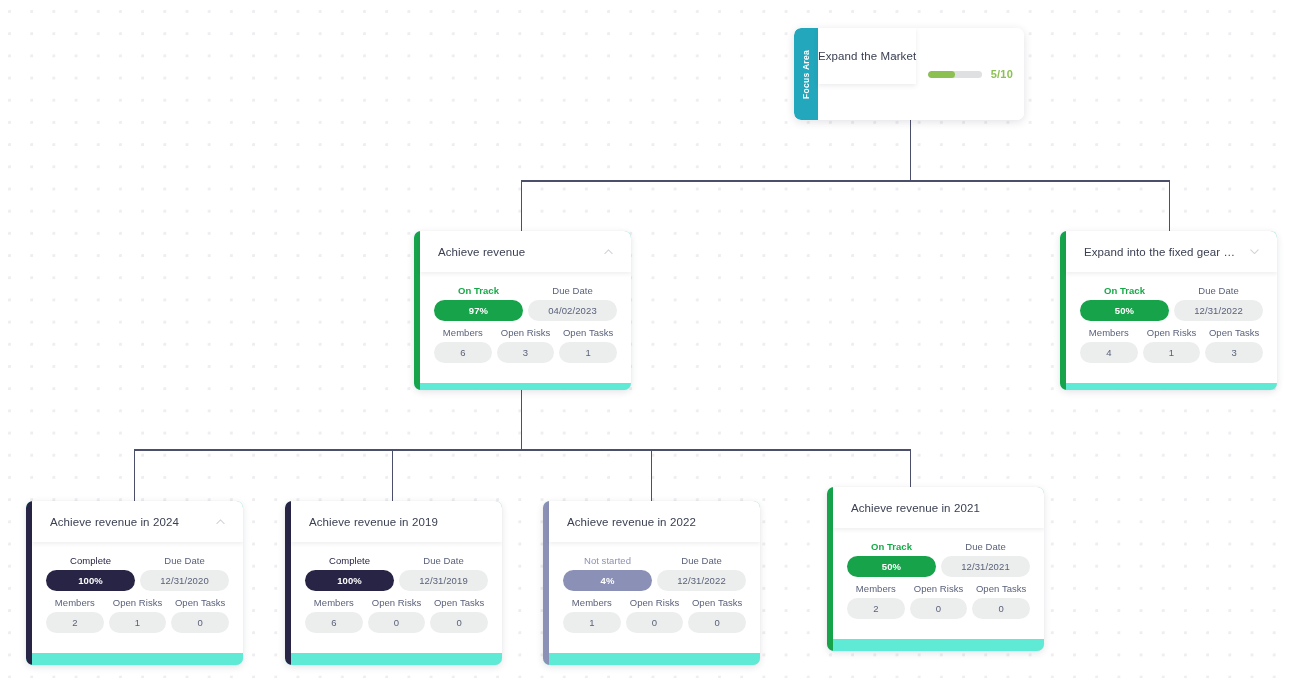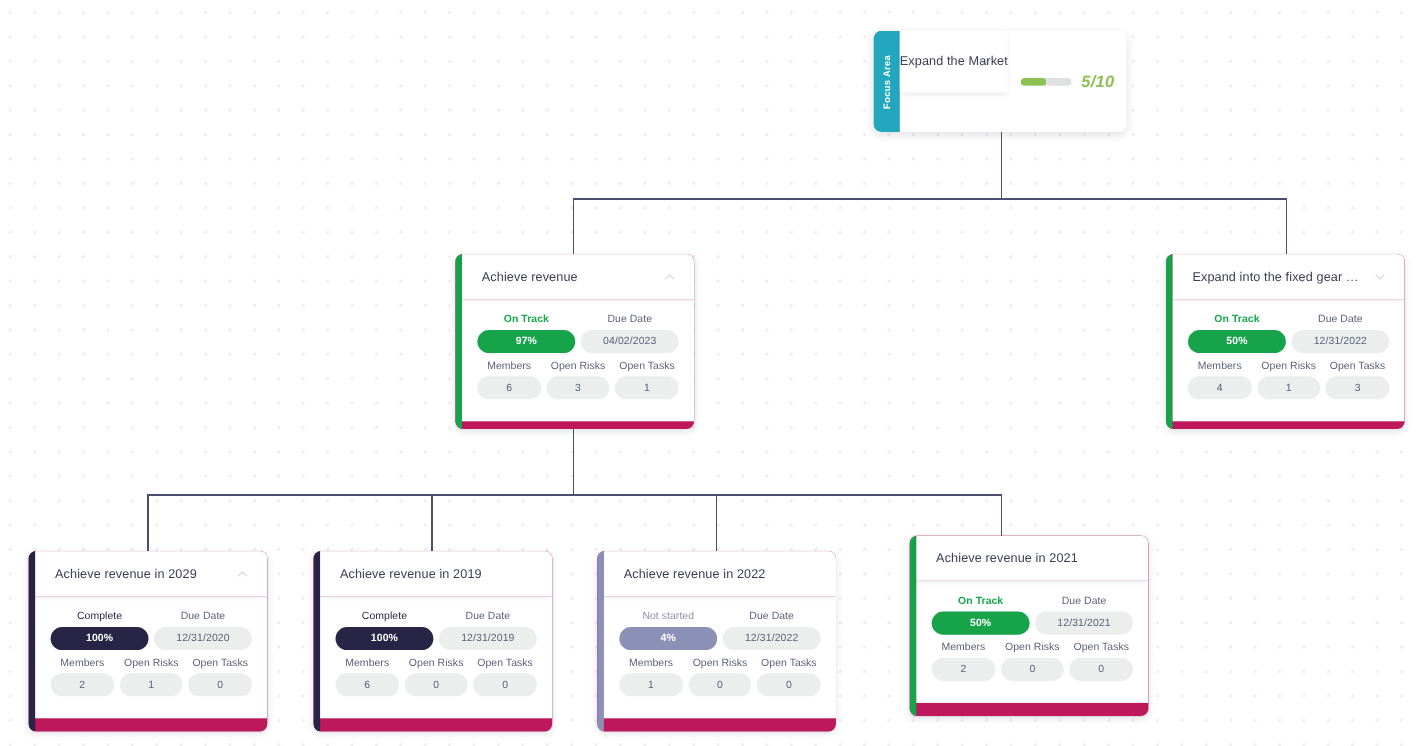--- a/index.html
+++ b/index.html
@@ -21,21 +21,21 @@
   #connectors {
     position: absolute;
     left: 0; top: 0;
     width: 1294px; height: 678px;
     pointer-events: none;
   }
 
   
   .card {
     position: absolute;
-    background: #be185d;
+    background: #5eead4;
     border-radius: 7px;
     box-shadow: 0 2px 7px rgba(40,45,70,.13), 0 0 1px rgba(40,45,70,.10);
     overflow: hidden;
     display: flex;
   }
   .accent {
     width: 6px;
     flex: 0 0 6px;
     border-radius: 7px 0 0 7px;
   }
@@ -182,26 +182,25 @@
     border-radius: 4px;
     background: #dfe0e1;
     overflow: hidden;
   }
   .bar-fill {
     height: 100%;
     border-radius: 4px;
     background: #8cc152;
   }
   .bar-text {
-    font-size: 15px;
+    font-size: 11px;
     color: #8cc152;
     font-weight: bold;
     white-space: nowrap;
     letter-spacing: .2px;
-    font-style: italic;
   }
 </style>
 </head>
 <body>
 
 <svg id="connectors" viewBox="0 0 1294 678" width="1294" height="678">
   <g stroke="#4b4f6b" stroke-width="1.4" fill="none" shape-rendering="crispEdges">
 
     <path d="M910.5 120 L910.5 181"></path>
 
@@ -321,21 +320,21 @@
             <div class="pill">3</div>
           </div>
         </div>
       </div>
     </div>
     </div>
     <div class="card" style="left: 26px; top: 501px; width: 217px; height: 164px;">
     <div class="accent" style="background:#272445"></div>
     <div class="card-body">
       <div class="card-head">
-        <div class="card-title">Achieve revenue in 2029</div>
+        <div class="card-title">Achieve revenue in 2024</div>
 
       <span class="chev">
         <svg viewBox="0 0 16 16">
               <path d="M3.5 10.5 L8 6 L12.5 10.5" fill="none" stroke="#9aa0ad" stroke-width="1.3" stroke-linecap="round" stroke-linejoin="round"></path>
             </svg>
       </span>
       </div>
       <div class="metrics">
         <div class="mrow">
           <div class="mcell">

